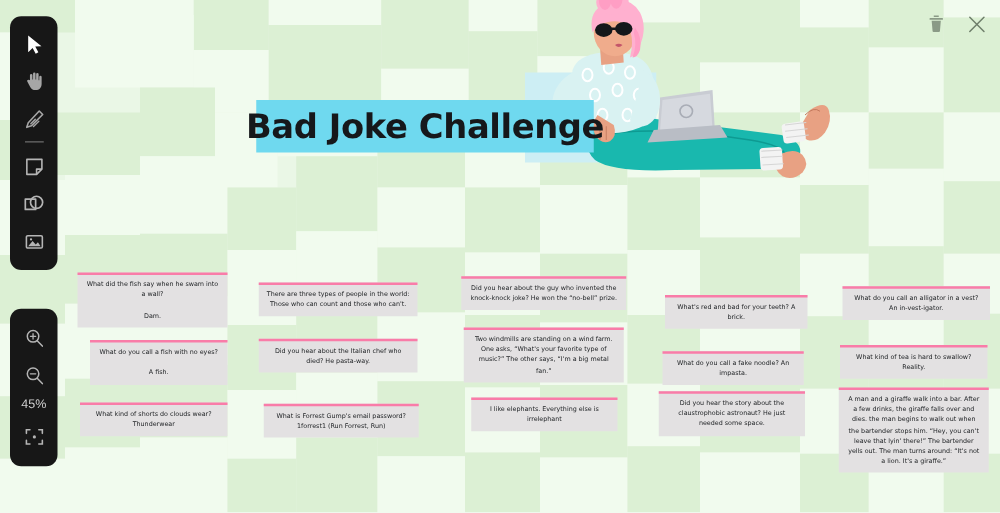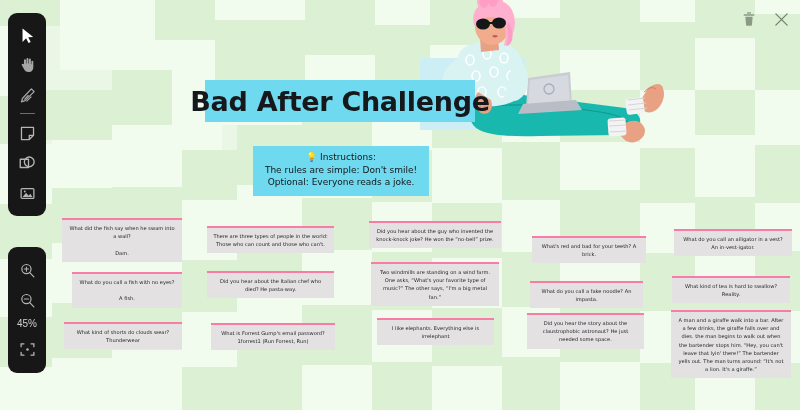--- a/index.html
+++ b/index.html
@@ -304,28 +304,23 @@
         <ellipse cx="63" cy="28" rx="7" ry="5.5"></ellipse>
         <ellipse cx="79" cy="27" rx="7" ry="5.5"></ellipse>
         <rect x="69" y="26" width="4" height="2"></rect>
       </g>
 
       <path d="M72 40 Q75 38 78 40 Q75 43 72 40 Z" fill="#c4566a"></path>
     </svg>
   </div>
 
   <div id="title-banner">
-    <span id="title-text">Bad After Challenge</span>
+    <span id="title-text">Bad Joke Challenge</span>
   </div>
 
-  <div id="instructions-box">
-    <div class="instr-line">💡 Instructions:</div>
-    <div class="instr-line">The rules are simple: Don't smile!</div>
-    <div class="instr-line">Optional: Everyone reads a joke.</div>
-  </div>
 
   <div id="notes-layer">
       <div class="note" style="left: 62px; top: 218px; width: 120px; text-align: center; border-top-color: rgb(249, 124, 168); background: rgb(227, 225, 226);">
         <span class="note-text">What did the fish say when he swam into a wall?
 
 Dam.</span>
       </div>
       <div class="note" style="left: 72px; top: 272px; width: 110px; text-align: center; border-top-color: rgb(249, 124, 168); background: rgb(227, 225, 226);">
         <span class="note-text">What do you call a fish with no eyes?
 

